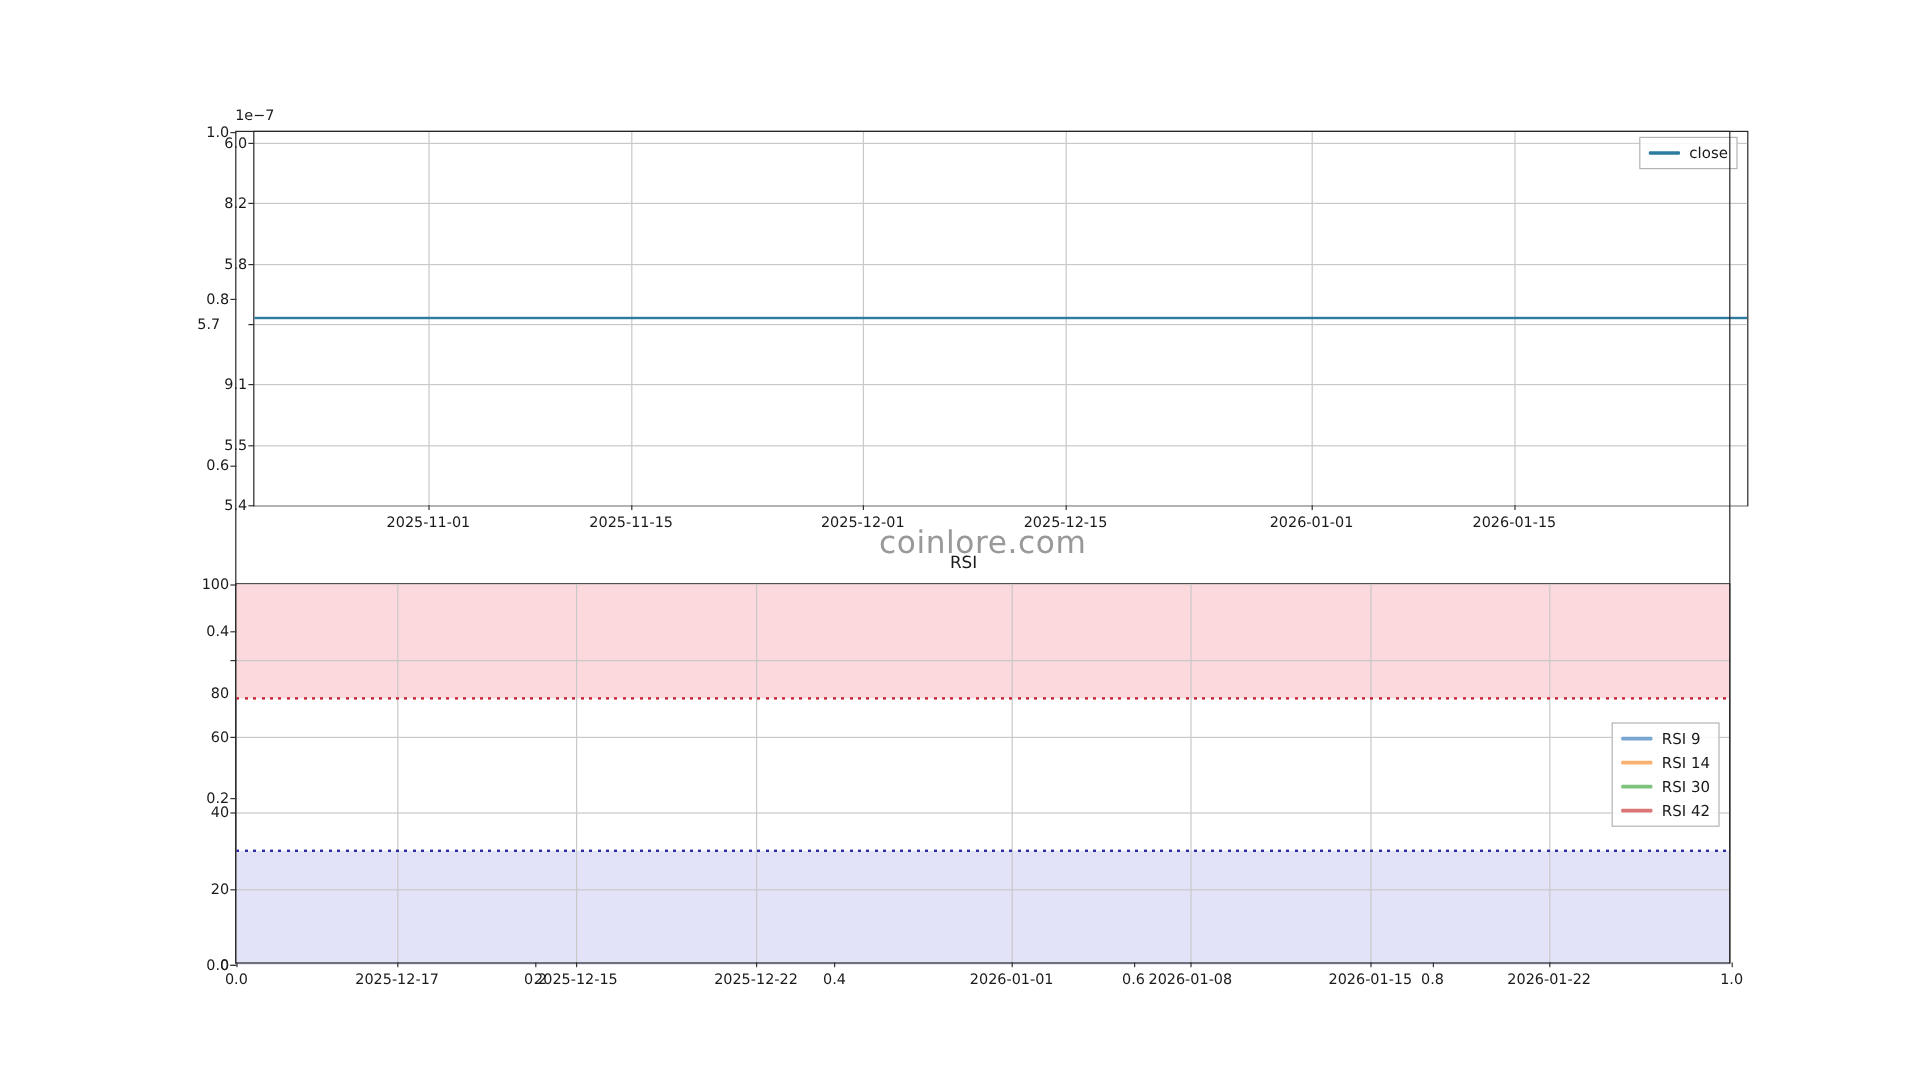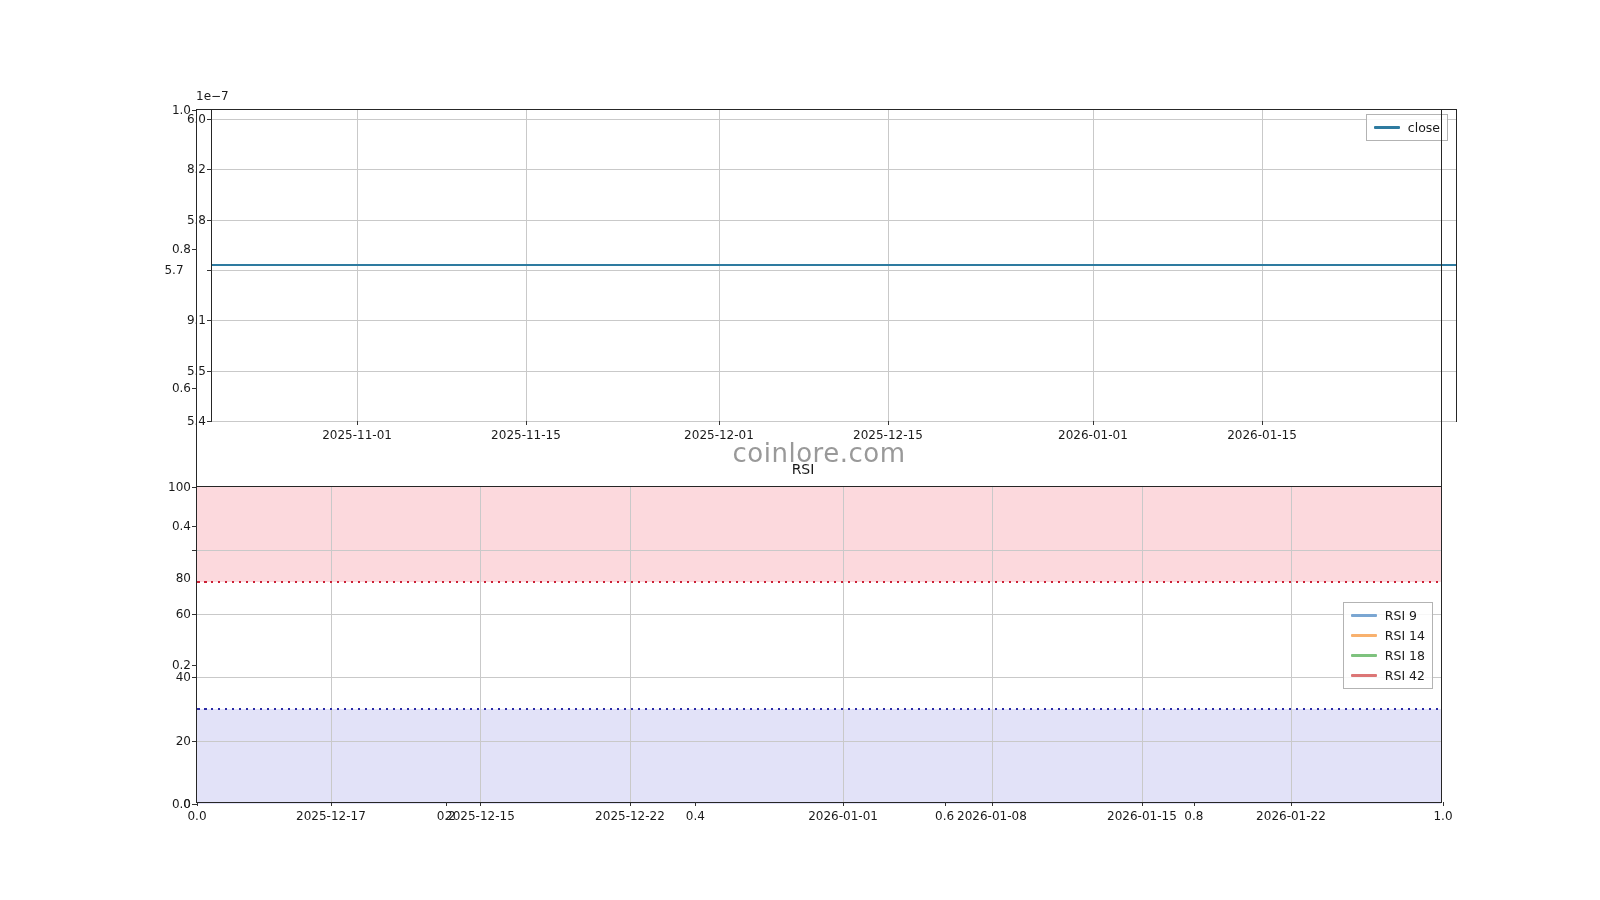--- a/index.html
+++ b/index.html
@@ -135,21 +135,21 @@
         <div class="lrow">
           <div class="lswatch" style="background: rgb(122, 166, 210);"></div>
           <div class="llabel">RSI 9</div>
         </div>
         <div class="lrow">
           <div class="lswatch" style="background: rgb(248, 177, 110);"></div>
           <div class="llabel">RSI 14</div>
         </div>
         <div class="lrow">
           <div class="lswatch" style="background: rgb(126, 194, 126);"></div>
-          <div class="llabel">RSI 18</div>
+          <div class="llabel">RSI 30</div>
         </div>
         <div class="lrow">
           <div class="lswatch" style="background: rgb(220, 118, 118);"></div>
           <div class="llabel">RSI 42</div>
         </div>
       </div>
     </div>
     <div class="axes overlay" style="left: 196px; top: 109px; width: 1246px; height: 694px;">
       <div class="tick-y" style="top: 0px;"></div>
       <div class="ylab" style="top: -8px;">1.0</div>

